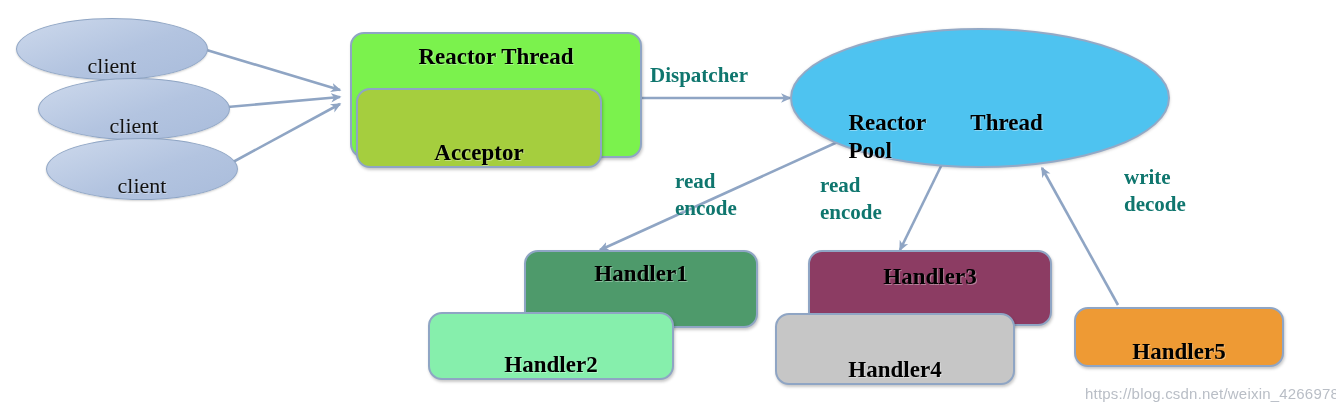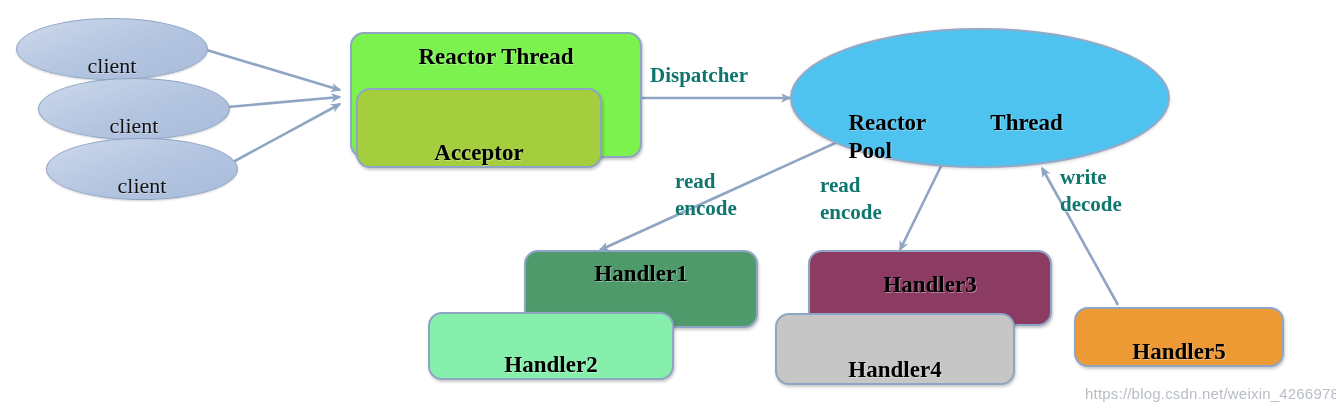--- a/index.html
+++ b/index.html
@@ -61,21 +61,21 @@
   }
   .pool-text {
     width: 78%;
     line-height: 1.25;
     text-align: left;
     padding-left: 8%;
   }
   .pool-row {
     display: flex;
     justify-content: flex-start;
-    gap: 64px;
+    gap: 44px;
   }
   .edge-label {
     position: absolute;
     color: #0f766e;
     font-weight: bold;
     font-size: 21px;
     line-height: 1.28;
     text-shadow: 1px 1px 0 rgba(255,255,255,0.5);
     white-space: pre-line;
   }
@@ -143,34 +143,34 @@
     </div>
   </div>
 
   <div class="node rrect" style="left:524px; top:250px; width:234px; height:78px; background:#4e9a6b; align-items:flex-start; padding-top:9px;">
     <span>Handler1</span>
   </div>
   <div class="node rrect" style="left:428px; top:312px; width:246px; height:68px; background:#86efac;">
     <span>Handler2</span>
   </div>
 
-  <div class="node rrect" style="left:808px; top:250px; width:244px; height:76px; background:#8c3c63; align-items:flex-start; padding-top:20px;">
+  <div class="node rrect" style="left:808px; top:250px; width:244px; height:76px; background:#8c3c63; align-items:flex-start; padding-top:12px;">
     <span>Handler3</span>
   </div>
   <div class="node rrect" style="left:775px; top:313px; width:240px; height:72px; background:#c6c6c6;">
     <span>Handler4</span>
   </div>
 
   <div class="node rrect" style="left:1074px; top:307px; width:210px; height:60px; background:#ee9a34;">
     <span>Handler5</span>
   </div>
 
   <div class="edge-label" style="left:650px; top:62px;">Dispatcher</div>
   <div class="edge-label" style="left:675px; top:168px;">read
 encode</div>
   <div class="edge-label" style="left:820px; top:172px;">read
 encode</div>
-  <div class="edge-label" style="left:1060px; top:164px;">write
+  <div class="edge-label" style="left:1124px; top:164px;">write
 decode</div>
 
   <div class="watermark" style="left:1085px; top:385px;">https://blog.csdn.net/weixin_42669785</div>
 
 </div>
 
 </body></html>

